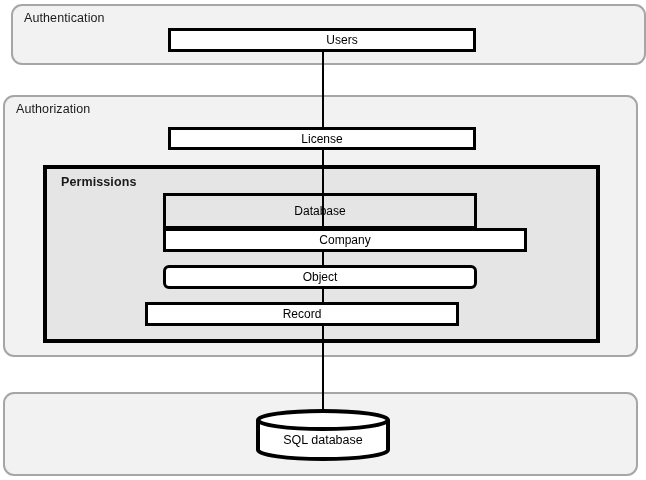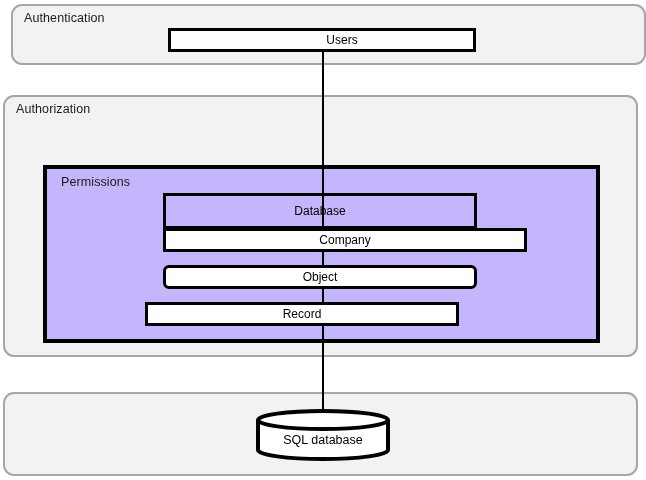--- a/index.html
+++ b/index.html
@@ -35,24 +35,25 @@
   }
   .group-auth   { left: 3px; top: 4px;   width: 635px; height: 61px; margin-left: 8px; }
   .group-authz  { left: 3px; top: 95px;  width: 635px; height: 262px; }
   .group-db     { left: 3px; top: 392px; width: 635px; height: 84px; }
 
   
   .permissions {
     position: absolute;
     left: 43px; top: 165px;
     width: 557px; height: 178px;
-    background: #c4b5fd;
+    background: #e5e5e5;
     border: 4px solid #000000;
     box-sizing: border-box;
     z-index: 1;
+    font-weight: bold;
   }
   .permissions .group-label { left: 14px; top: 6px; }
 
   
   .connector {
     position: absolute;
     left: 322px; top: 51px;
     width: 2px; height: 365px;
     background: #000000;
     z-index: 2;
@@ -114,20 +115,23 @@
   <div class="permissions">
     <span class="group-label">Permissions</span>
   </div>
 
   <div class="connector"></div>
 
   <div class="box box-users">
     <span>Users</span>
   </div>
 
+  <div class="box box-license">
+    <span>License</span>
+  </div>
 
   <div class="box box-database">
     <span>Database</span>
   </div>
 
   <div class="box box-company">
     <span>Company</span>
   </div>
 
   <div class="box box-object">

